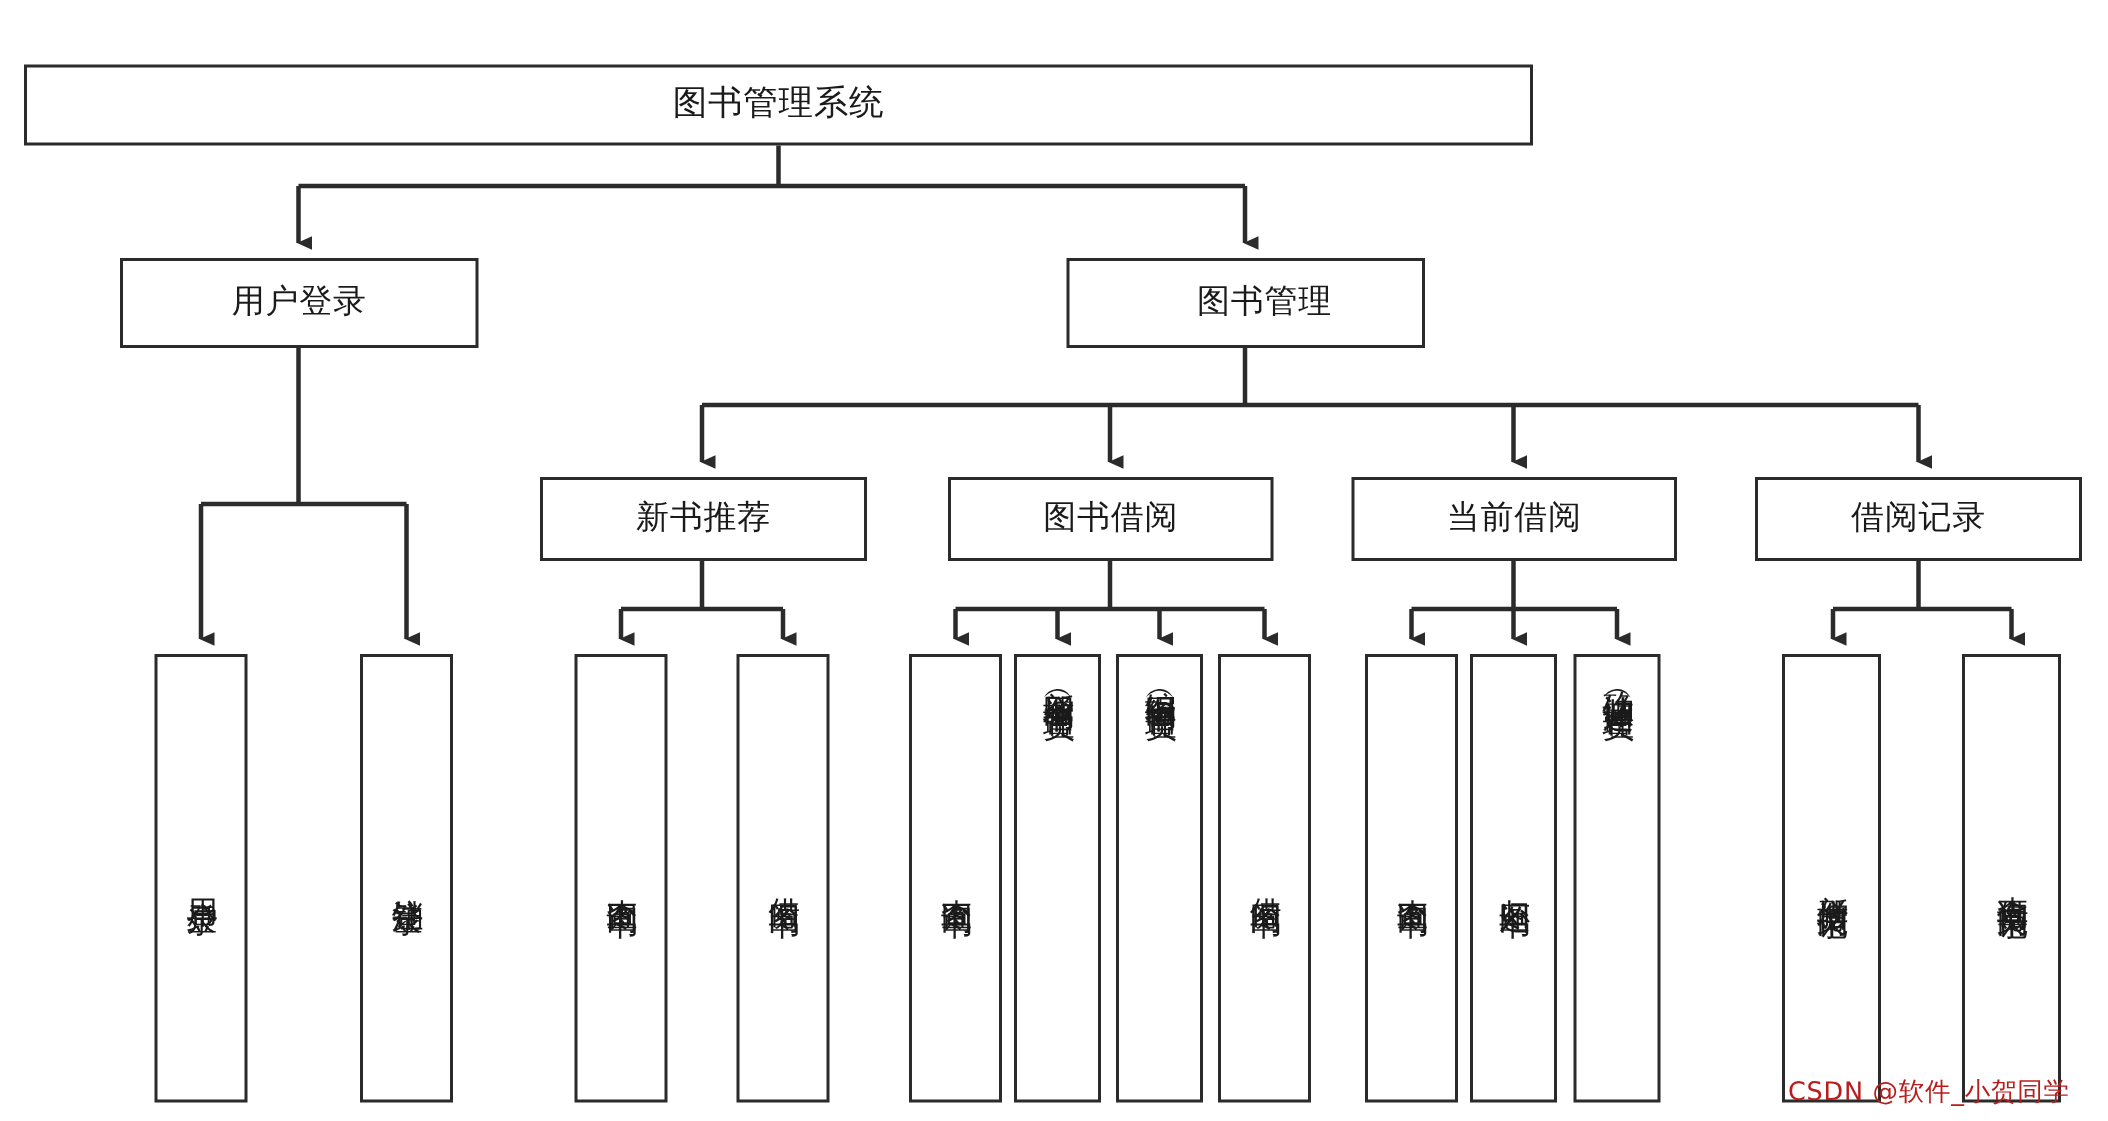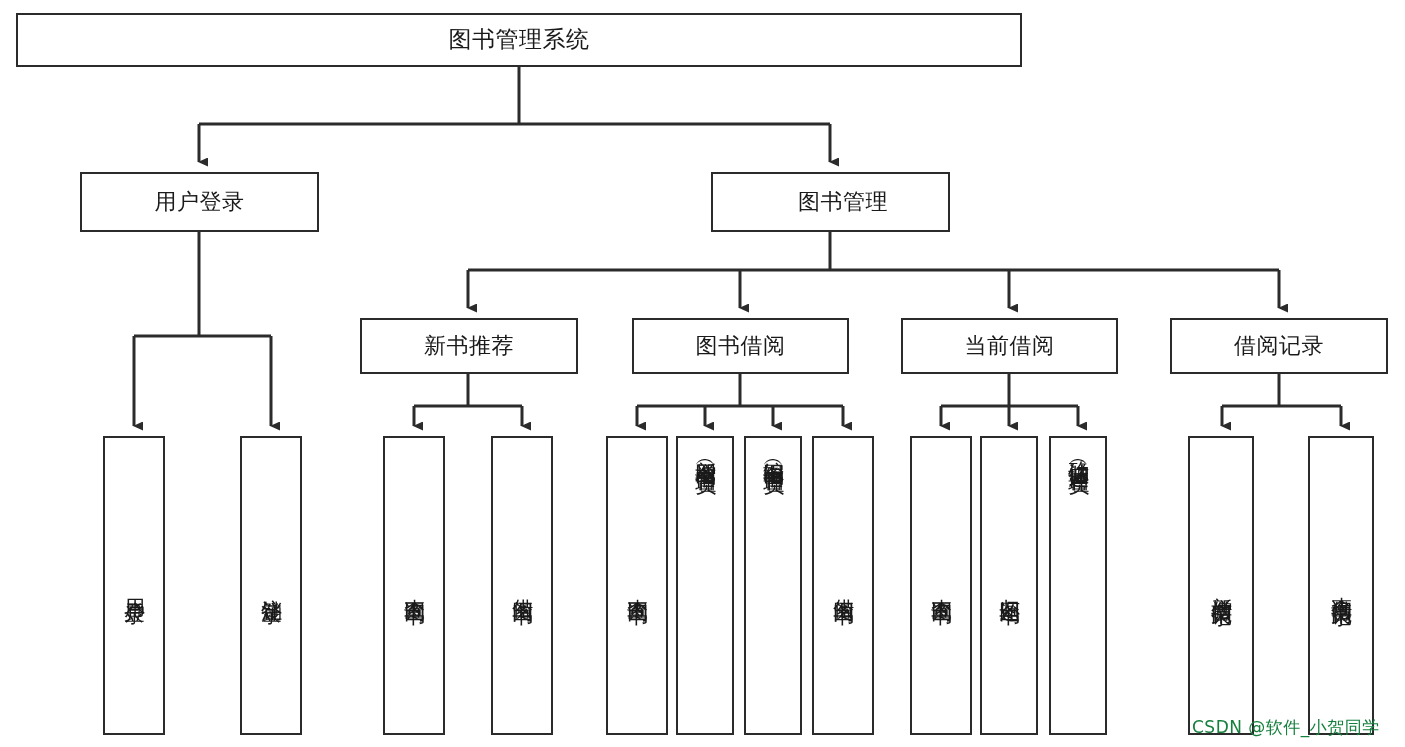--- a/index.html
+++ b/index.html
@@ -28,40 +28,40 @@
     display: flex;
     align-items: center;
     justify-content: center;
     color: #1a1a1a;
   }
   .node.h {               
     font-size: 22px;
     letter-spacing: 0.5px;
     line-height: 1.1;
   }
-  .node.root { font-size: 23px; }
+  .node.root { font-size: 23px; margin-top: 30px; }
   .node.v {               
     align-items: flex-start;
     justify-content: center;
     padding-top: 6px;
   }
   .vtext {
     writing-mode: vertical-rl;
     text-orientation: upright;
     font-size: 21px;
     line-height: 1.12;
     letter-spacing: 2px;
     white-space: nowrap;
     color: #1a1a1a;
   }
   .node.v.centered { align-items: center; padding-top: 0; }
   .watermark {
     position: absolute;
     font-size: 17px;
-    color: #15803d;
+    color: #b91c1c;
     letter-spacing: 0.5px;
     white-space: nowrap;
     user-select: none;
   }
 </style>
 </head>
 <body>
 
 <div id="canvas">
 

